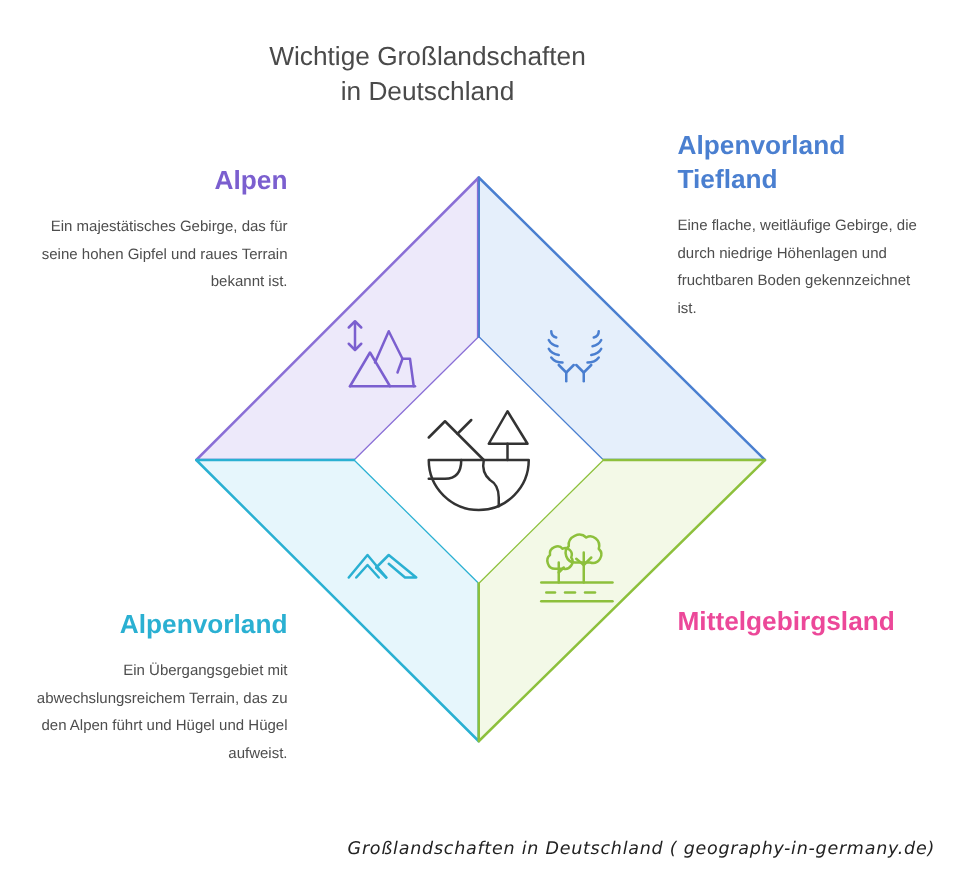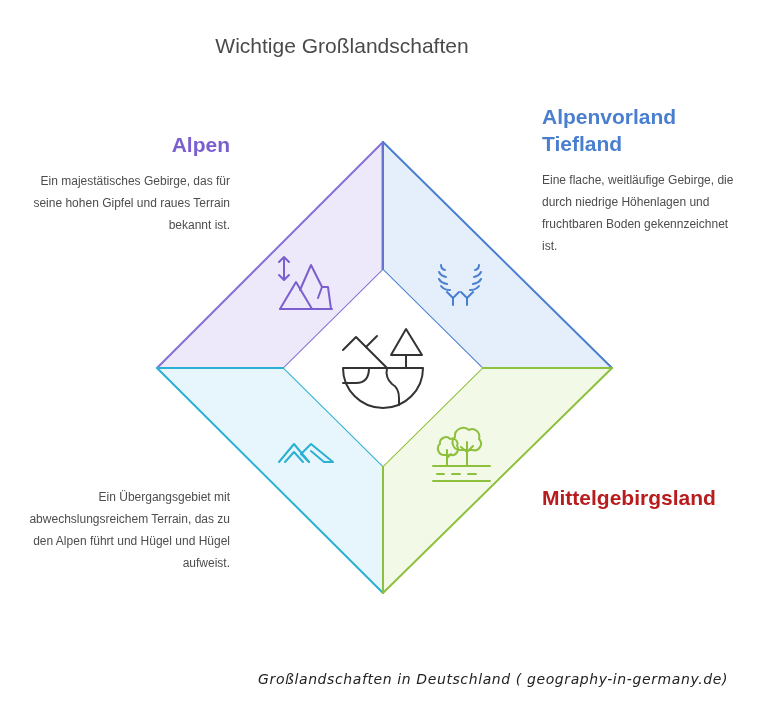--- a/index.html
+++ b/index.html
@@ -8,30 +8,31 @@
     .title { position: absolute; left: 0; width: 684px; top: 32px; text-align: center;
              font-size: 21px; line-height: 28px; color: #4a4a4a; }
     .title span { display: block; }
     .block { position: absolute; width: 210px; }
     .block.left { text-align: right; }
     .block.right { text-align: left; }
     .heading { font-weight: bold; font-size: 21px; line-height: 27px; margin: 0 0 12px 0; }
     .desc { font-size: 12px; line-height: 22px; color: #4d4d4d; margin: 0; }
     svg.diagram { position: absolute; left: 0; top: 0; }
     .footer { position: absolute; left: 0; width: 768px; top: 671px; text-align: right;
-              padding-right: 40px; box-sizing: border-box;
+              padding-right: 20px; box-sizing: border-box;
               font-family: "DejaVu Sans", sans-serif; font-style: italic;
               font-size: 14px; letter-spacing: 0.6px; color: #222; }
     .footer span { margin-right: 0; }
   </style>
 </head>
 <body>
 
 <div class="title">
   <span>Wichtige Großlandschaften</span>
+  <span>in Deutschland</span>
 </div>
 
 <svg class="diagram" width="768" height="710" viewBox="0 0 768 710">
 
   <polygon points="383,142 383,270 284,368 157,368" fill="#ede9fa" stroke="#8a6fd6" stroke-width="2" stroke-linejoin="round"></polygon>
 
   <polygon points="383,142 612,368 482,368 383,270" fill="#e5effb" stroke="#4a7fd0" stroke-width="2" stroke-linejoin="round"></polygon>
 
   <polygon points="157,368 284,368 383,466 383,593" fill="#e6f6fc" stroke="#2ab0d2" stroke-width="2" stroke-linejoin="round"></polygon>
 
@@ -103,22 +104,23 @@
   <p class="heading" style="color:#7b5fcf;">Alpen</p>
   <p class="desc">Ein majestätisches Gebirge, das für seine hohen Gipfel und raues Terrain bekannt ist.</p>
 </div>
 
 <div class="block right" style="left: 542px; top: 103px; width: 200px;">
   <p class="heading" style="color:#4a7fd0;">Alpenvorland Tiefland</p>
   <p class="desc">Eine flache, weitläufige Gebirge, die durch niedrige Höhenlagen und fruchtbaren Boden gekennzeichnet ist.</p>
 </div>
 
 <div class="block left" style="left: 20px; top: 486px;">
+  <p class="heading" style="color:#2ab0d2;">Alpenvorland</p>
   <p class="desc">Ein Übergangsgebiet mit abwechslungsreichem Terrain, das zu den Alpen führt und Hügel und Hügel aufweist.</p>
 </div>
 
 <div class="block right" style="left: 542px; top: 484px; width: 215px;">
-  <p class="heading" style="color:#b91c1c;">Mittelgebirgsland</p>
+  <p class="heading" style="color:#ec4899;">Mittelgebirgsland</p>
 </div>
 
 <div class="footer">
   <span>Großlandschaften in Deutschland ( geography-in-germany.de)</span>
 </div>
 
 </body></html>

